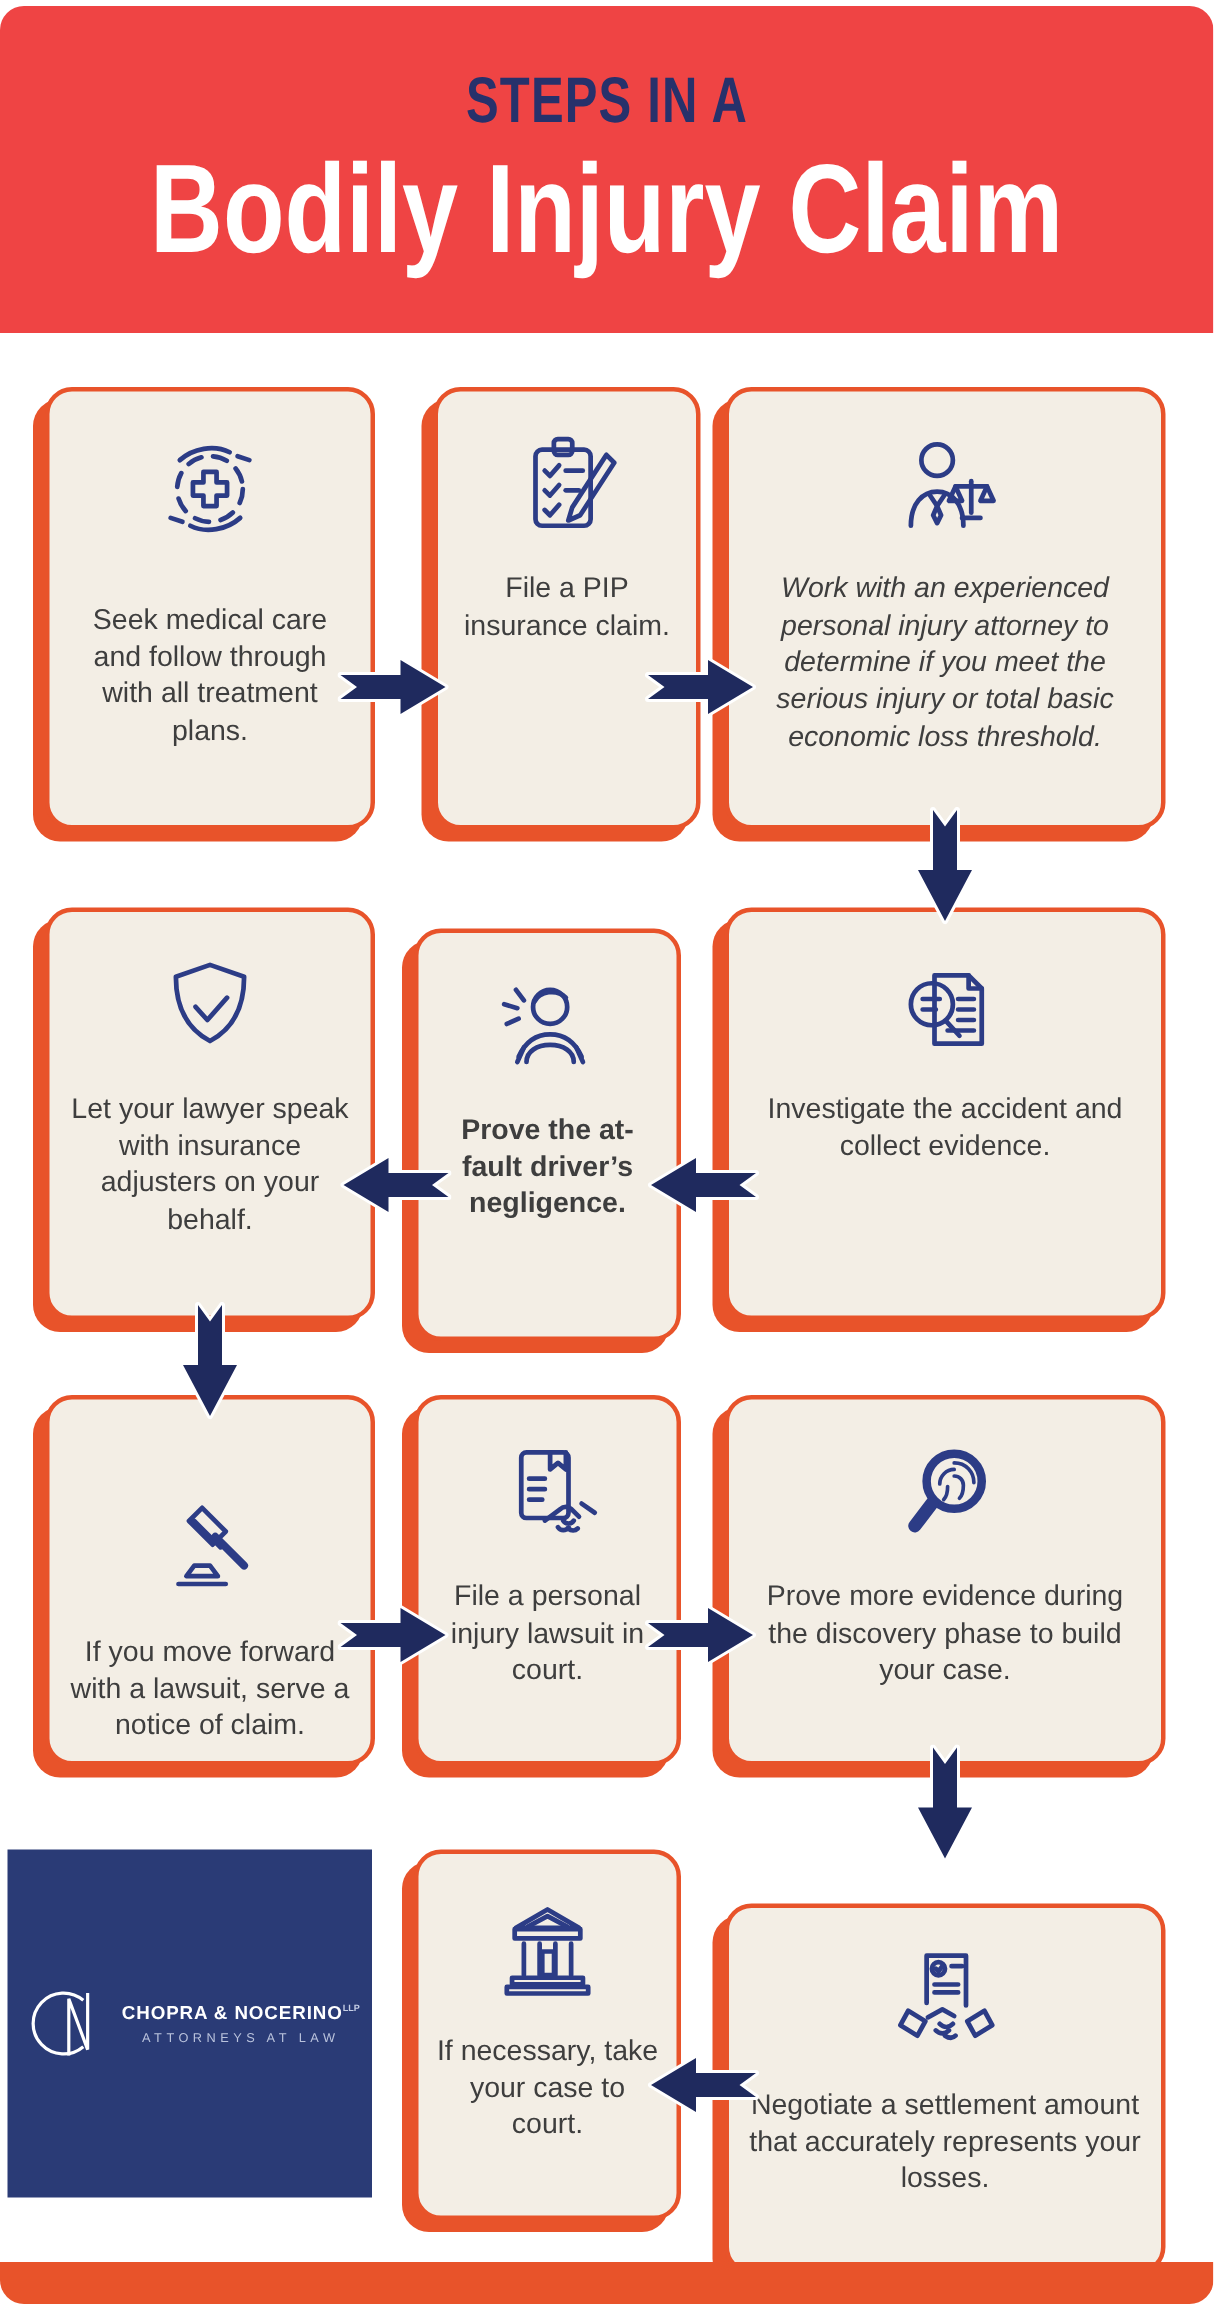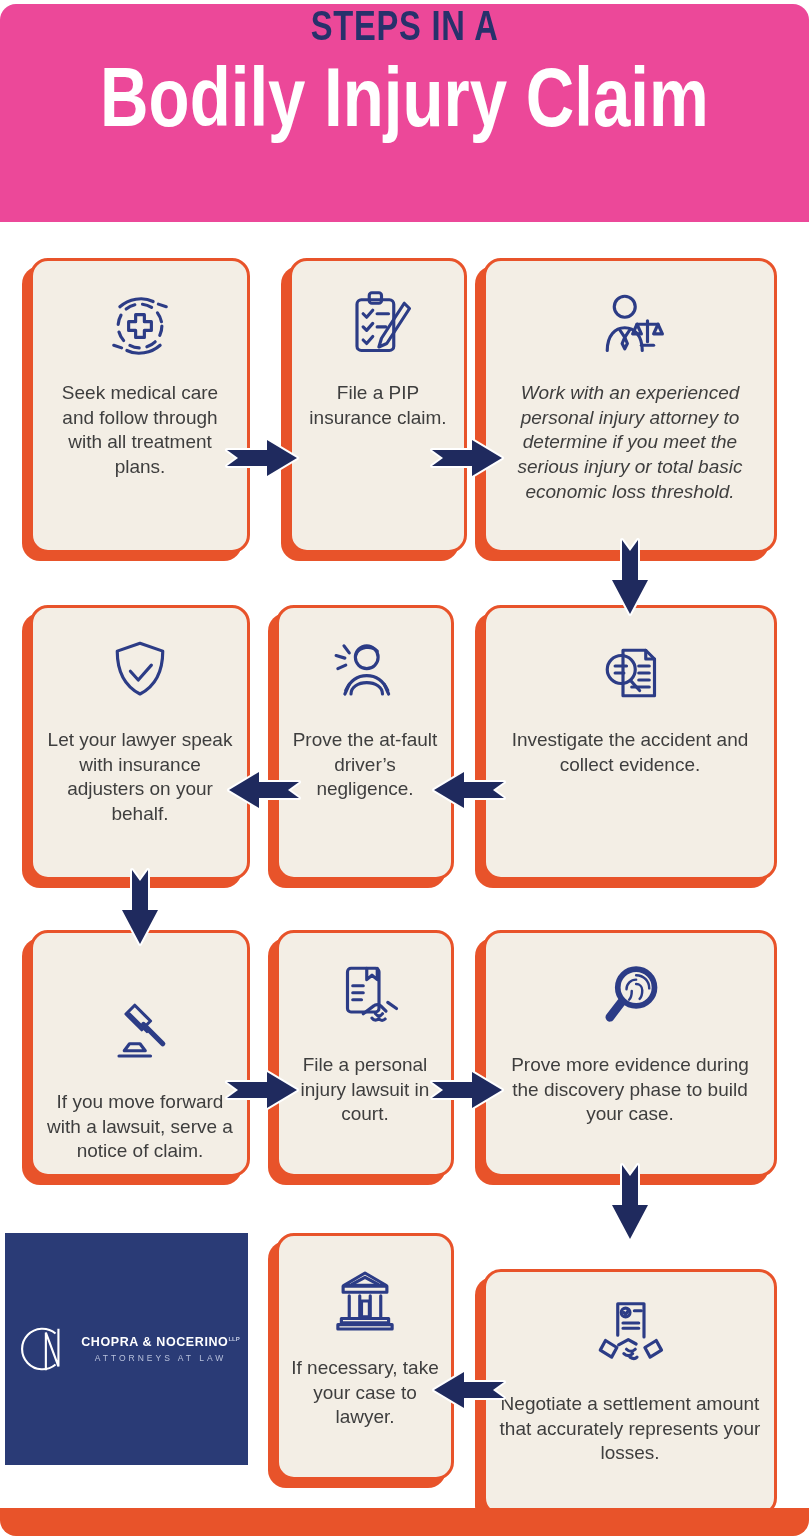--- a/index.html
+++ b/index.html
@@ -1,38 +1,38 @@
 <!DOCTYPE html>
 <html><head>
 <meta charset="utf-8">
 <style>
   html,body{margin:0;padding:0;background:#ffffff;}
   .page{position:relative;width:809px;height:1536px;margin:0 auto;background:#ffffff;
         font-family:"Liberation Sans",sans-serif;overflow:hidden;}
 
   
-  .header{position:absolute;left:0;top:4px;width:809px;height:218px;background:#ec4899;
-          border-radius:16px 16px 0 0;display:flex;flex-direction:column;align-items:center;}
+  .header{position:absolute;left:0;top:4px;width:809px;height:218px;background:#ef4444;
+          border-radius:16px 16px 0 0;display:flex;flex-direction:column;align-items:center;justify-content:center;}
   .kicker{color:#27316B;font-weight:bold;font-size:43px;line-height:1;letter-spacing:1px;
           transform:scaleX(.76);transform-origin:center;}
   .title{color:#ffffff;font-weight:bold;font-size:84px;line-height:1;margin-top:8px;
          transform:scaleX(.8);transform-origin:center;}
 
   
   .card{position:absolute;background:#F3EEE5;border:3px solid #E8532A;border-radius:18px;
         box-shadow:-8px 8px 0 0 #E8532A;box-sizing:border-box;display:flex;flex-direction:column;
         align-items:center;text-align:center;padding:22px 12px 10px;color:#3E3E3E;}
   .icon-wrap{height:86px;display:flex;align-items:center;justify-content:center;margin-bottom:12px;flex:none;}
   .card p{margin:0;font-size:19px;line-height:1.3;}
 
-  .c1{left:30px;top:258px;width:220px;height:295px;}
+  .c1{left:30px;top:258px;width:220px;height:295px;gap:21px;}
   .c2{left:289px;top:258px;width:178px;height:295px;}
   .c3{left:483px;top:258px;width:294px;height:295px;font-style:italic;}
   .c4{left:483px;top:605px;width:294px;height:275px;}
-  .c5{left:276px;top:605px;width:178px;height:275px;}
+  .c5{left:276px;top:619px;width:178px;height:275px;font-weight:bold;}
   .c6{left:30px;top:605px;width:220px;height:275px;}
   .c7{left:30px;top:930px;width:220px;height:247px;justify-content:flex-end;}
   .c8{left:276px;top:930px;width:178px;height:247px;}
   .c9{left:483px;top:930px;width:294px;height:247px;}
   .c10{left:483px;top:1233px;width:294px;height:247px;margin-top:36px;}
   .c11{left:276px;top:1233px;width:178px;height:247px;}
 
   
   .arrow{position:absolute;z-index:5;}
   .flip{transform:scaleX(-1);}
@@ -208,21 +208,21 @@
       <svg class="icn" width="84" height="84" viewBox="0 0 96 96">
         <path d="M24 30L48 16l24 14z"></path>
         <path d="M33 29L48 21l15 8"></path>
         <rect x="23" y="31" width="50" height="7"></rect>
         <path d="M30 42v24M42 42v24M54 42v24M66 42v24"></path>
         <rect x="44" y="48" width="9" height="18"></rect>
         <rect x="21" y="68" width="54" height="5"></rect>
         <rect x="17" y="75" width="62" height="5"></rect>
       </svg>
     </span>
-    <p>If necessary, take your case to lawyer.</p>
+    <p>If necessary, take your case to court.</p>
   </div>
 
   <div class="logo-block">
     <svg width="58" height="58" viewBox="0 0 60 60" fill="none" stroke="#ffffff" stroke-width="2.2">
       <path d="M44 14A21 21 0 1 0 44 46"></path>
       <path d="M34 52V13l13 35V9"></path>
     </svg>
     <div class="logo-text">
       <div class="logo-name"><span>CHOPRA &amp; NOCERINO</span><sup>LLP</sup></div>
       <div class="logo-tagline">ATTORNEYS AT LAW</div>

